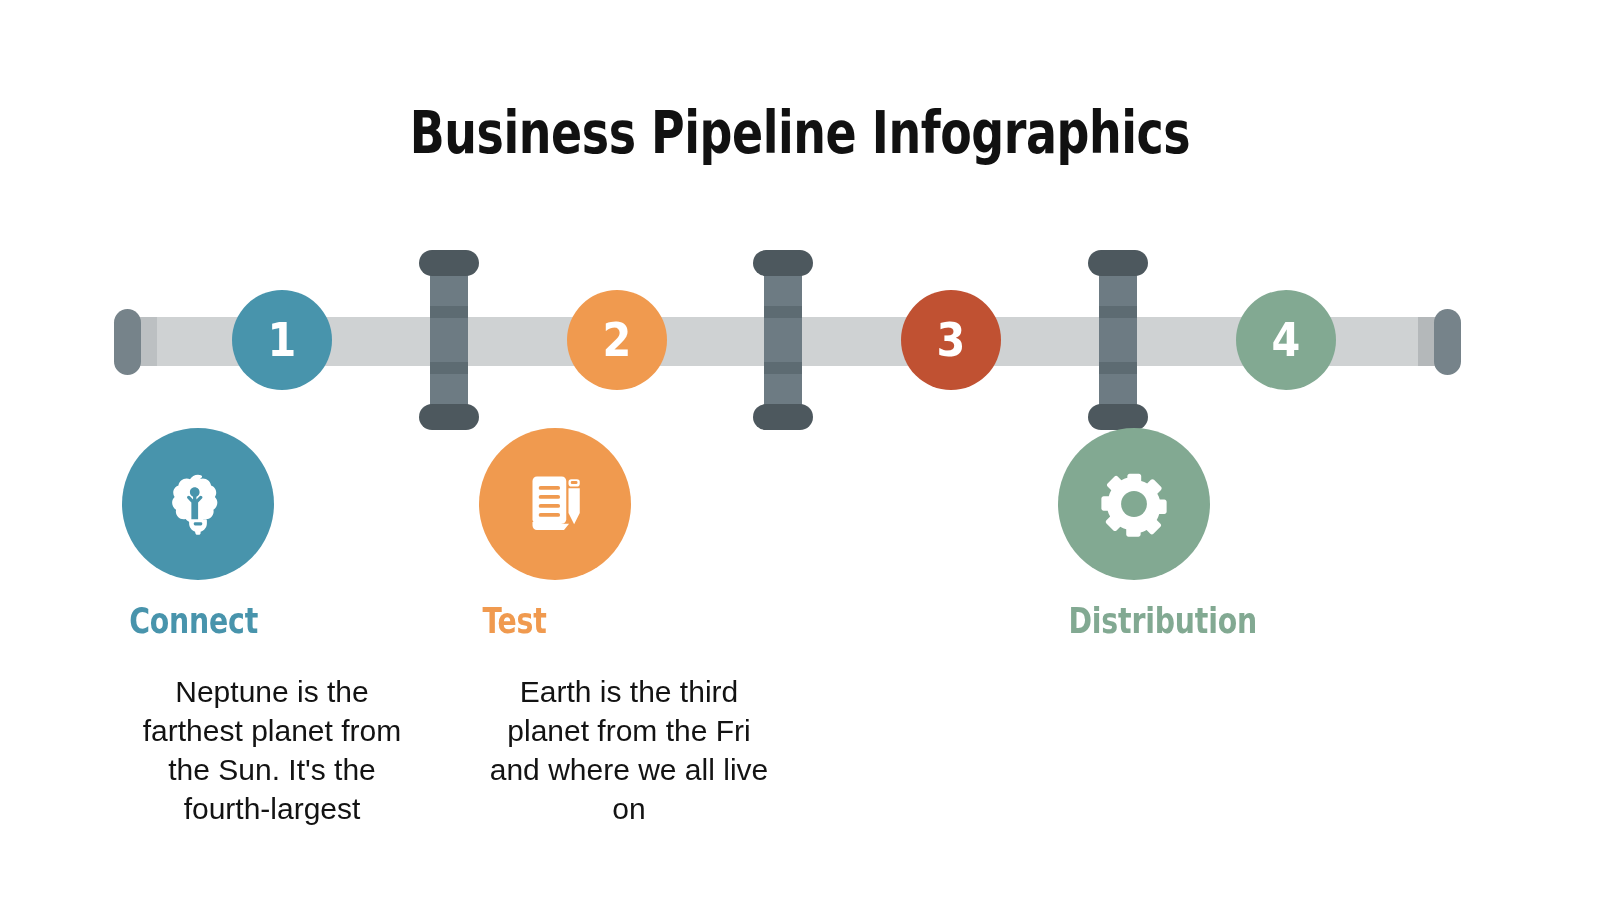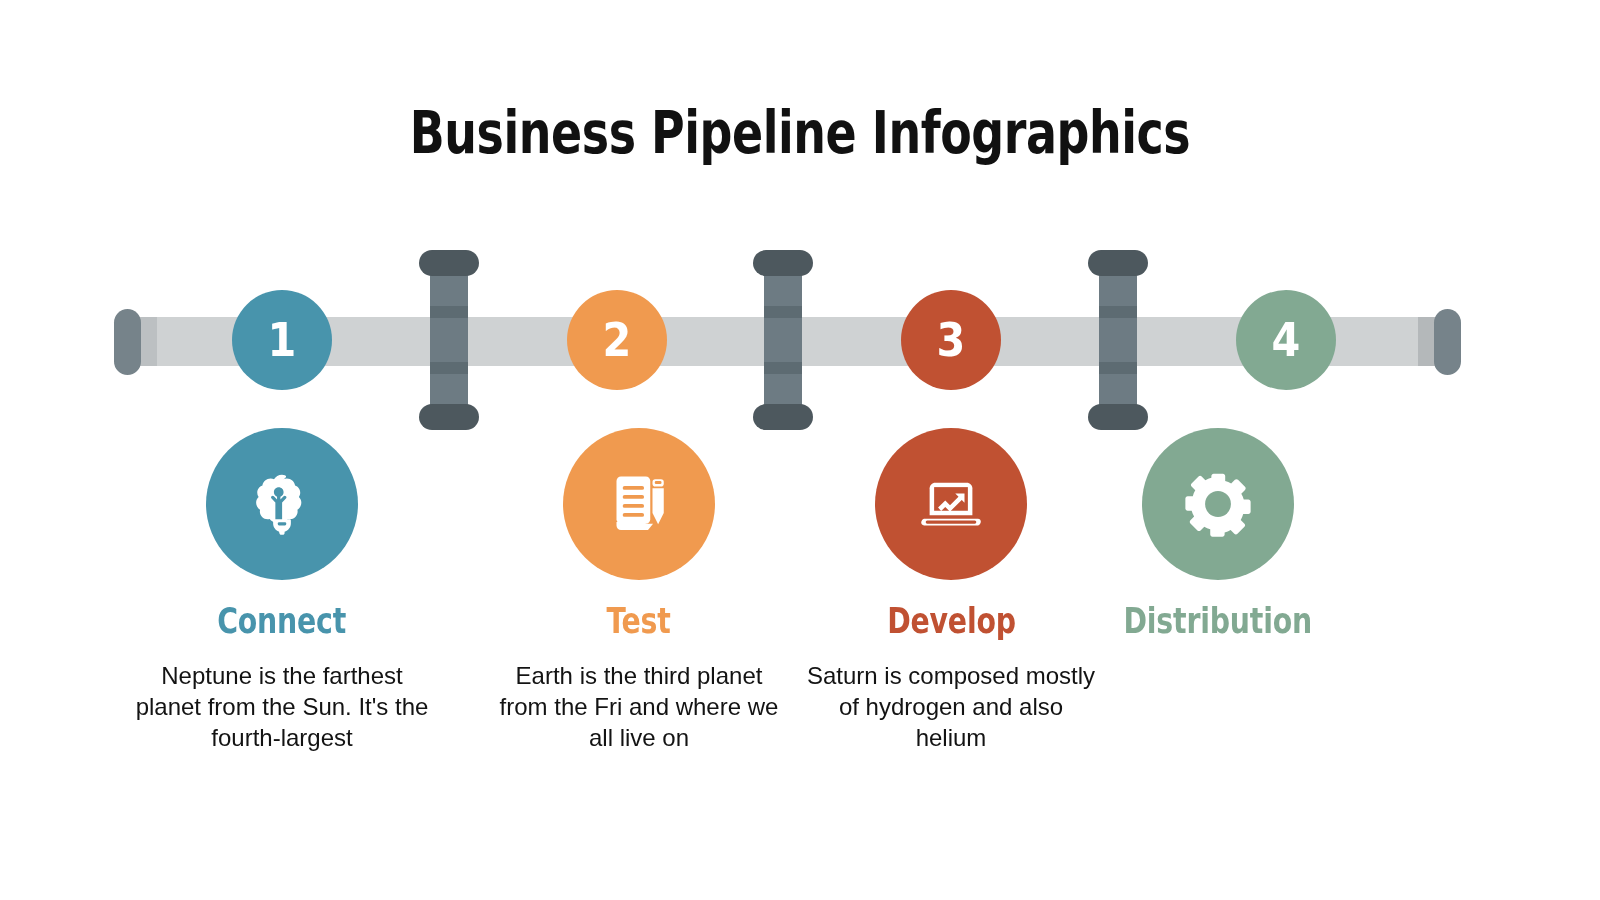--- a/index.html
+++ b/index.html
@@ -139,21 +139,21 @@
   }
 
   
   .column {
     position: absolute;
     top: 428px;
     width: 320px;
     margin-left: -160px;
     display: flex;
     flex-direction: column;
-    align-items: center;
+    align-items: flex-start;
   }
   .icon-circle {
     width: 152px;
     height: 152px;
     border-radius: 50%;
     display: flex;
     align-items: center;
     justify-content: center;
   }
   .icon-circle svg {
@@ -165,25 +165,25 @@
     margin-top: 22px;
     font-family: "DejaVu Sans Condensed", "Liberation Sans Narrow", "Liberation Sans", sans-serif;
     font-weight: bold;
     font-size: 35px;
     line-height: 1.1;
     letter-spacing: -0.2px;
     transform: scaleX(0.9);
     white-space: nowrap;
   }
   .step-text {
-    margin-top: 19px;
+    margin-top: 31px;
     width: 300px;
     text-align: center;
     font-family: "Liberation Sans", sans-serif;
-    font-size: 24px;
+    font-size: 30px;
     line-height: 1.31;
     color: #131313;
   }
 </style>
 </head>
 <body style="background: rgb(255, 255, 255);">
 
 <div class="slide">
 
   <h1 class="title">Business Pipeline Infographics</h1>
@@ -264,38 +264,20 @@
           <rect x="44" y="18" width="10" height="22"></rect>
           <path d="M44 40h10l-5 10z"></path>
         </g>
         <rect x="46" y="11.6" width="6" height="2.6" rx="1.2" fill="#f09a4f"></rect>
       </svg>
     </div>
     <div class="step-label" style="color: rgb(240, 154, 79);">Test</div>
     <div class="step-text">Earth is the third planet from the Fri and where we all live on</div>
   </div>
 
-  <div class="column" style="left:951px">
-    <div class="icon-circle" style="background: rgb(192, 81, 50);">
-      <svg viewBox="0 0 64 64">
-        <g fill="#ffffff">
-          <path d="M13 18c0-2.8 2.2-5 5-5h28c2.8 0 5 2.2 5 5v24H13z"></path>
-          <path d="M8 45h48c1.4 0 2.5 1.1 2.5 2.5S57.4 51 56 51H8c-1.4 0-2.5-1.1-2.5-2.5S6.6 45 8 45z"></path>
-        </g>
-        <rect x="17" y="17" width="30" height="21" fill="#c05132"></rect>
-        <rect x="9.5" y="46.7" width="45" height="2.8" rx="1.4" fill="#c05132"></rect>
-        <g fill="#ffffff">
-          <path d="M20.5 35.2l6.4-6.4 4.2 4.2 8-8 2.9 2.9-10.9 10.9-4.2-4.2-3.6 3.6z"></path>
-          <path d="M35.8 22.6h8.2v8.2l-3-3-5.2-5.2z"></path>
-        </g>
-      </svg>
-    </div>
-    <div class="step-label" style="color: rgb(192, 81, 50);">Develop</div>
-    <div class="step-text">Saturn is composed mostly of hydrogen and also helium</div>
-  </div>
 
   <div class="column" style="left:1218px">
     <div class="icon-circle" style="background: rgb(130, 169, 146);">
       <svg viewBox="0 0 64 64">
         <path fill="#ffffff" d="M27.6 5h8.8c1.1 0 2 0.9 2 2v4.6c1.9 0.5 3.7 1.2 5.3 2.2l3.3-3.3c0.8-0.8 2-0.8 2.8 0l6.2 6.2c0.8 0.8 0.8 2 0 2.8l-3.3 3.3c1 1.6 1.7 3.4 2.2 5.3H59c1.1 0 2 0.9 2 2v8.8c0 1.1-0.9 2-2 2h-4.6c-0.5 1.9-1.2 3.7-2.2 5.3l3.3 3.3c0.8 0.8 0.8 2 0 2.8l-6.2 6.2c-0.8 0.8-2 0.8-2.8 0l-3.3-3.3c-1.6 1-3.4 1.7-5.3 2.2V59c0 1.1-0.9 2-2 2h-8.8c-1.1 0-2-0.9-2-2v-4.6c-1.9-0.5-3.7-1.2-5.3-2.2l-3.3 3.3c-0.8 0.8-2 0.8-2.8 0l-6.2-6.2c-0.8-0.8-0.8-2 0-2.8l3.3-3.3c-1-1.6-1.7-3.4-2.2-5.3H5c-1.1 0-2-0.9-2-2v-8.8c0-1.1 0.9-2 2-2h4.6c0.5-1.9 1.2-3.7 2.2-5.3l-3.3-3.3c-0.8-0.8-0.8-2 0-2.8l6.2-6.2c0.8-0.8 2-0.8 2.8 0l3.3 3.3c1.6-1 3.4-1.7 5.3-2.2V7c0-1.1 0.9-2 2-2z"></path>
         <circle cx="32" cy="32" r="11.5" fill="#82a992"></circle>
       </svg>
     </div>
     <div class="step-label" style="color: rgb(130, 169, 146);">Distribution</div>
   </div>

